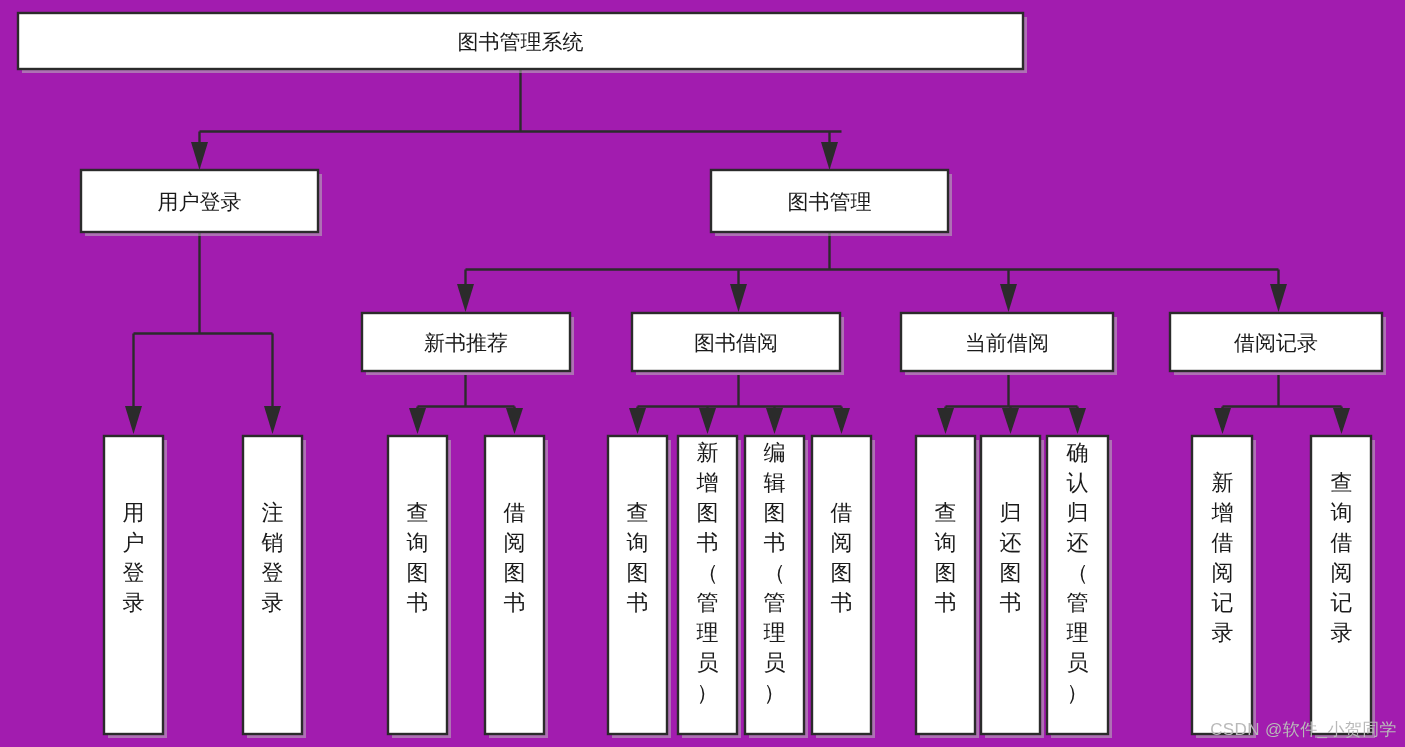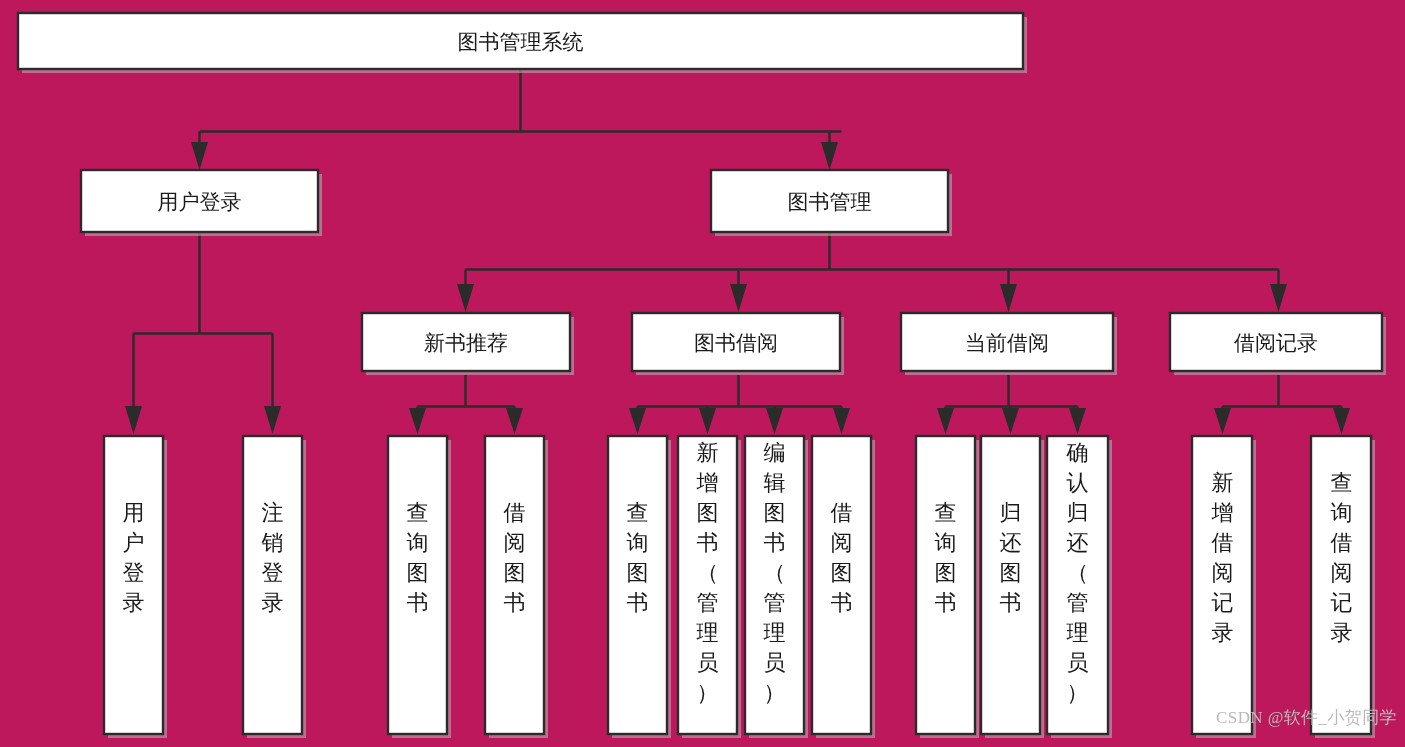--- a/index.html
+++ b/index.html
@@ -10,21 +10,21 @@
   body {
     width: 1405px;
     height: 747px;
     font-family: "DejaVu Sans", "Liberation Sans", sans-serif;
     overflow: hidden;
   }
   #diagram-root {
     position: relative;
     width: 1405px;
     height: 747px;
-    background: #be185d;
+    background: #a21caf;
   }
   svg.flow {
     position: absolute;
     left: 0;
     top: 0;
     width: 1405px;
     height: 747px;
   }
   .node-box {
     fill: #ffffff;
@@ -53,22 +53,22 @@
   }
   .node-label-vert {
     fill: #1a1a1a;
     font-family: "DejaVu Sans", "Liberation Sans", sans-serif;
     font-size: 22px;
     text-anchor: middle;
   }
   .watermark {
     position: absolute;
     right: 8px;
-    bottom: 18px;
-    font-family: Liberation Serif, serif;
+    bottom: 6px;
+    font-family: Liberation Sans, sans-serif;
     font-size: 17px;
     color: #b9b9b9;
     letter-spacing: 0.4px;
     white-space: nowrap;
     user-select: none;
   }
 </style>
 </head>
 <body>
 

